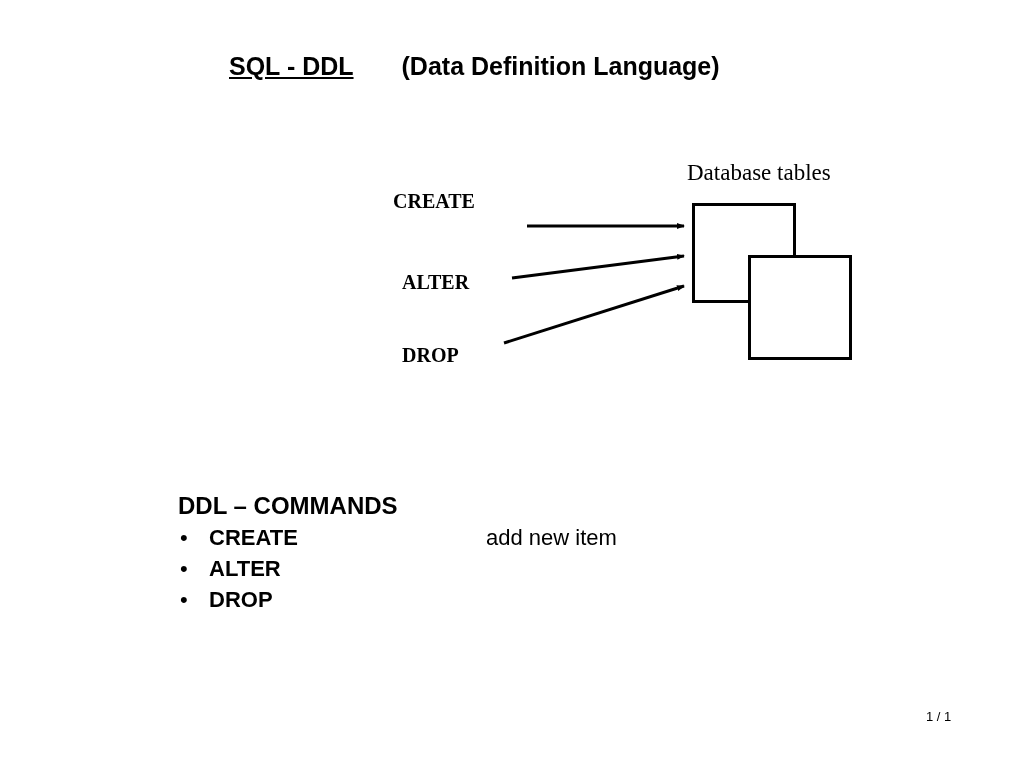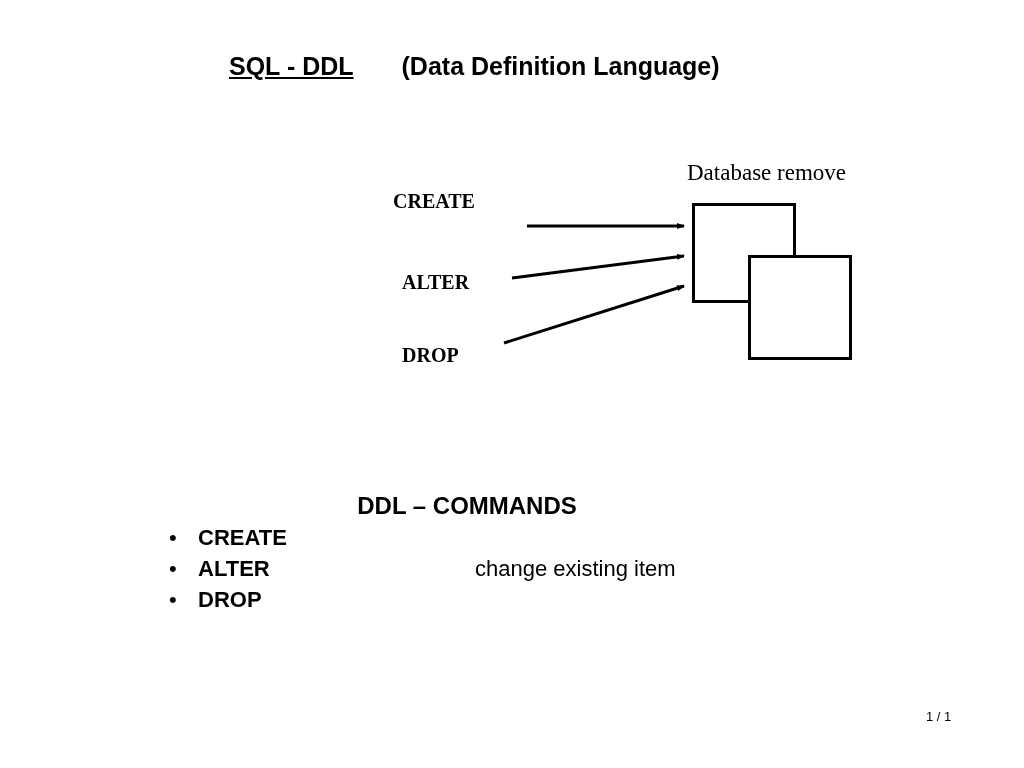--- a/index.html
+++ b/index.html
@@ -1,17 +1,17 @@
 <!DOCTYPE html>
 <html><head>
   <meta charset="utf-8">
   <style>
     html, body { margin: 0; padding: 0; background: #ffffff; }
     body { width: 1024px; height: 768px; position: relative; overflow: hidden; color: #000; }
-    .abs { position: absolute; white-space: nowrap; text-align: center; }
+    .abs { position: absolute; white-space: nowrap; }
     .title { top: 52px; left: 229px; font-family: "Liberation Sans", sans-serif; font-weight: bold; font-size: 25px; }
     .title .u { text-decoration: underline; }
     .title .sub { margin-left: 48px; }
     .serif { font-family: "Liberation Serif", serif; }
     .cmd-label { font-weight: bold; font-size: 20px; }
     .db-label { top: 160px; left: 687px; font-size: 23px; }
     .diagram-svg { position: absolute; left: 0; top: 0; }
     .list { top: 490px; left: 167px; font-family: "Liberation Sans", sans-serif; font-size: 22px; line-height: 31px; }
     .list-head { font-weight: bold; font-size: 24px; line-height: 32px; }
     .row { position: relative; height: 31px; }
@@ -39,35 +39,35 @@
       <rect x="693.5" y="204.5" width="101" height="97" fill="#fff" stroke="#000" stroke-width="3"></rect>
     </g>
     <g>
       <rect x="749.5" y="256.5" width="101" height="102" fill="#fff" stroke="#000" stroke-width="3"></rect>
     </g>
     <line x1="527" y1="226" x2="684" y2="226" stroke="#000" stroke-width="3" marker-end="url(#ah)"></line>
     <line x1="512" y1="278" x2="684" y2="256" stroke="#000" stroke-width="3" marker-end="url(#ah)"></line>
     <line x1="504" y1="343" x2="684" y2="286" stroke="#000" stroke-width="3" marker-end="url(#ah)"></line>
   </svg>
 
-  <div class="abs serif db-label">Database remove</div>
+  <div class="abs serif db-label">Database tables</div>
   <div class="abs serif cmd-label" style="top:190px; left:393px;">CREATE</div>
   <div class="abs serif cmd-label" style="top:271px; left:402px;">ALTER</div>
   <div class="abs serif cmd-label" style="top:344px; left:402px;">DROP</div>
 
-  <div class="abs list" style="width:600px;">
+  <div class="abs list" style="width:600px;margin-left:11px;">
     <div class="list-head">DDL – COMMANDS</div>
     <div class="row">
       <span class="bullet">•</span>
       <span class="term">CREATE</span>
+      <span class="desc">add new item</span>
     </div>
     <div class="row">
       <span class="bullet">•</span>
       <span class="term">ALTER</span>
-      <span class="desc">change existing item</span>
     </div>
     <div class="row">
       <span class="bullet">•</span>
       <span class="term">DROP</span>
     </div>
   </div>
 
   <div class="abs page">1 / 1</div>
 </div>
 

